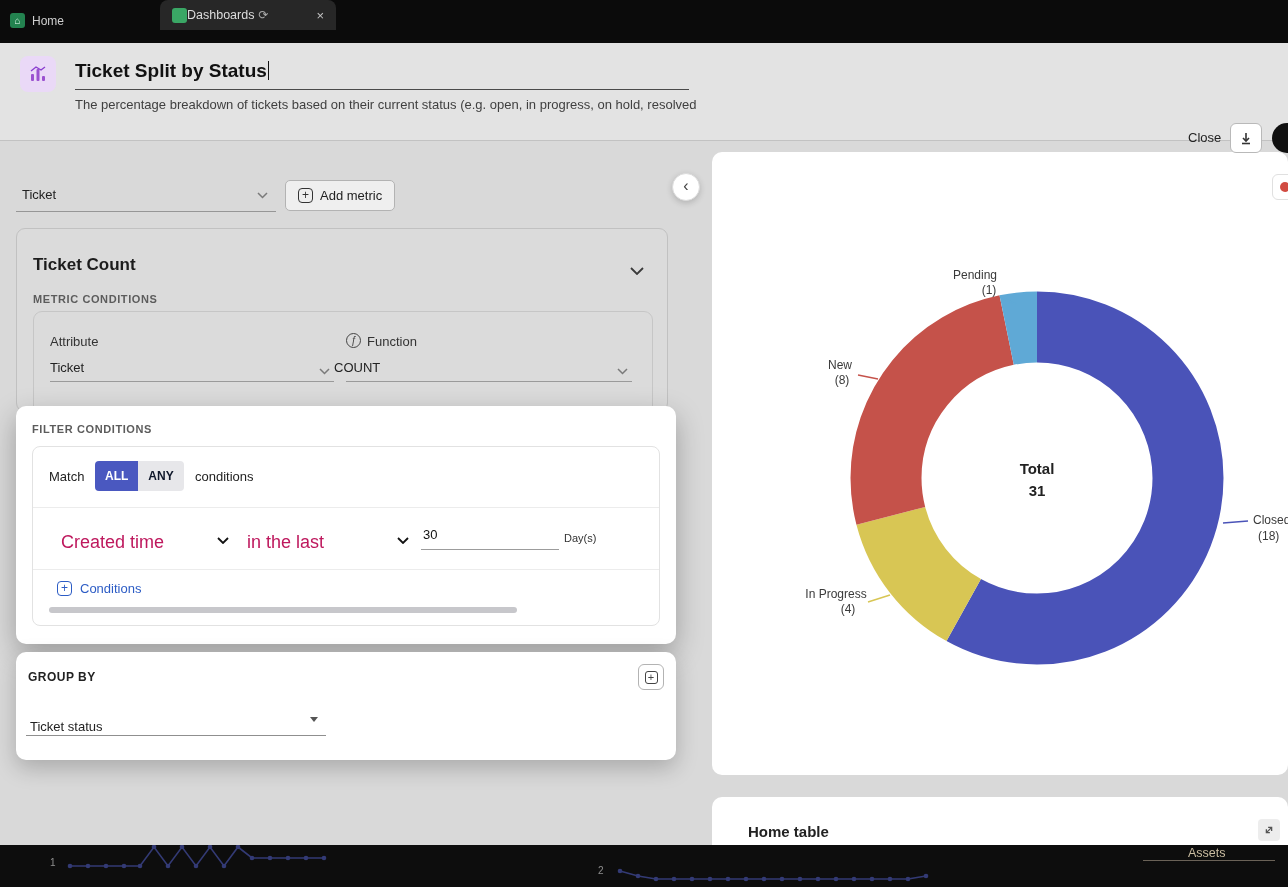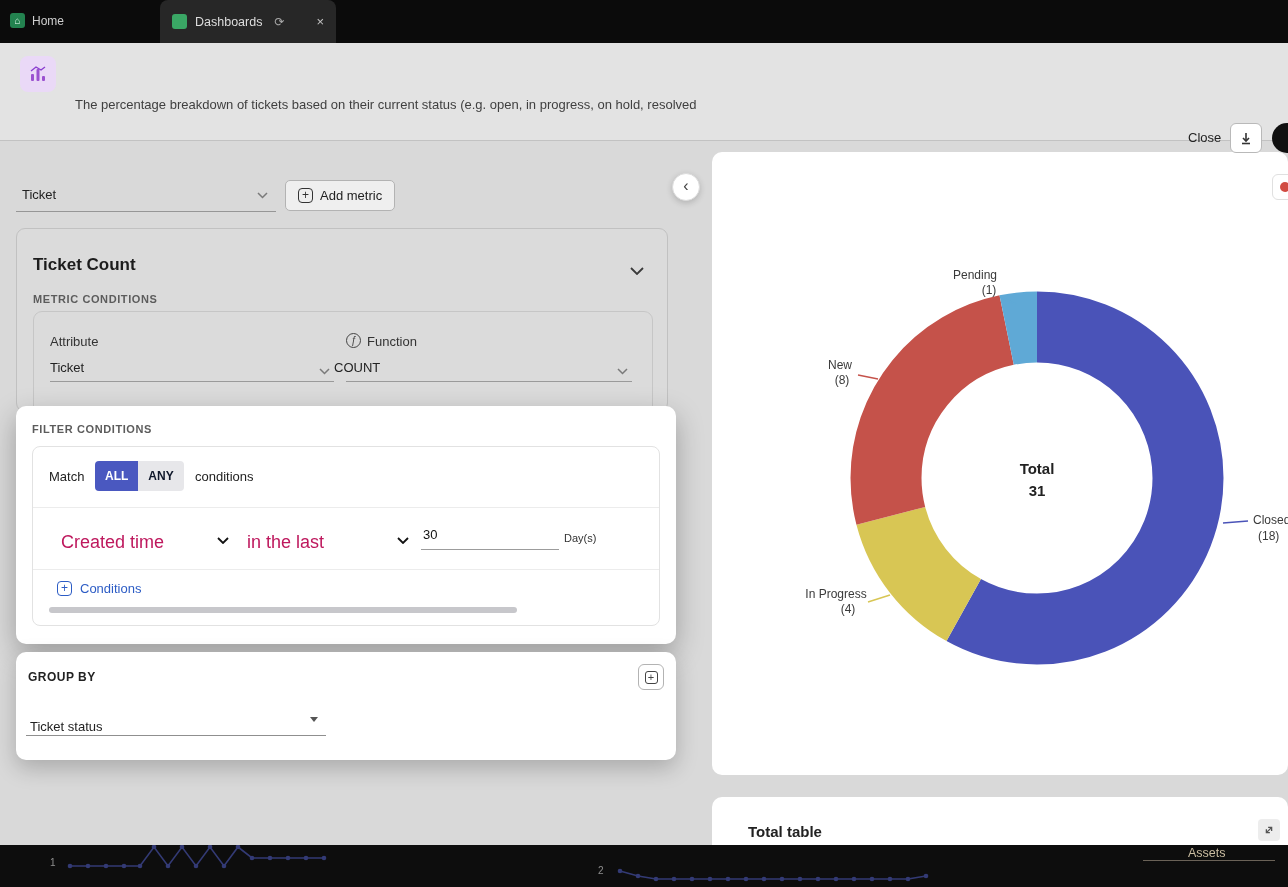--- a/index.html
+++ b/index.html
@@ -6,22 +6,22 @@
   html,body{width:1288px;height:887px;overflow:hidden;background:#000;
     font-family:"Liberation Sans","DejaVu Sans",sans-serif;}
   #screen{position:relative;width:1288px;height:887px;background:#d9d9d9;overflow:hidden}
 
   
   #topbar{position:absolute;top:0;left:0;width:1288px;height:43px;background:#0b0b0b;z-index:9}
   #home-btn{position:absolute;left:10px;top:13px;display:flex;align-items:center;gap:7px;
     color:#cfcfcf;font-size:12px;cursor:pointer}
   .home-ic{width:15px;height:15px;border-radius:3px;background:#23824f;color:#eafff3;
     font-size:10px;line-height:15px;text-align:center;display:inline-block}
-  #tab{position:absolute;left:160px;top:0;width:176px;height:43px;background:#272727;
-    border-radius:8px 8px 0 0;display:flex;align-items:center;gap:8px;padding:0 12px;
+  #tab{position:absolute;left:160px;top:0;width:176px;height:30px;background:#272727;
+    border-radius:8px 8px 0 0;display:flex;align-items:center;gap:0;padding:0 12px;
     color:#dedede;font-size:12.5px;cursor:pointer}
   .tab-ic{width:15px;height:15px;border-radius:3px;background:#3aa765;flex:0 0 auto}
   .refresh{color:#a8a8a8;font-size:12px;margin-left:4px;cursor:pointer}
   .tab-close{margin-left:auto;color:#c4c4c4;font-size:13px;cursor:pointer}
 
   
   #header{position:absolute;top:43px;left:0;width:1288px;height:98px;background:#e3e3e3;
     border-bottom:1px solid #c2c2c2;z-index:4}
   #widget-ic{position:absolute;left:20px;top:13px;width:36px;height:36px;border-radius:8px;
     background:#ead9f7;display:flex;align-items:center;justify-content:center}
@@ -153,20 +153,23 @@
 
   <div id="header">
     <div id="widget-ic">
       <svg width="20" height="20" viewBox="0 0 20 20">
         <rect x="3" y="10" width="3" height="7" rx="1" fill="#9b51d0"></rect>
         <rect x="8.5" y="5" width="3" height="12" rx="1" fill="#9b51d0"></rect>
         <rect x="14" y="12" width="3" height="5" rx="1" fill="#9b51d0"></rect>
         <polyline points="3,7 8,3 13,6 17,3" fill="none" stroke="#8b3fd0" stroke-width="1.4"></polyline>
       </svg>
     </div>
+    <div id="title-wrap">
+      <span class="t">Ticket Split by Status</span><span class="caret"></span>
+    </div>
     <div id="desc">The percentage breakdown of tickets based on their current status (e.g. open, in progress, on hold, resolved</div>
     <div id="close-btn">Close</div>
     <div id="dl-btn">
       <svg width="16" height="16" viewBox="0 0 16 16">
         <line x1="8" y1="3" x2="8" y2="10.5" stroke="#333" stroke-width="1.6"></line>
         <polyline points="5,8 8,11 11,8" fill="none" stroke="#333" stroke-width="1.6"></polyline>
         <line x1="4" y1="13.5" x2="12" y2="13.5" stroke="#333" stroke-width="1.6"></line>
       </svg>
     </div>
     <div id="save-btn"></div>
@@ -274,21 +277,21 @@
         <text x="277" y="142" text-anchor="middle" font-size="12" fill="#3a3a3a">(1)</text>
         <text x="325" y="322" text-anchor="middle" font-size="15" fill="#222" font-weight="bold">Total</text>
         <text x="325" y="344" text-anchor="middle" font-size="15" fill="#222" font-weight="bold">31</text>
       </svg>
   </div>
   <div id="chart-mini">
     <span class="dot"></span>
   </div>
 
   <div id="table-card">
-    <div id="table-title">Total table</div>
+    <div id="table-title">Home table</div>
     <div id="expand-btn">
       <svg width="14" height="14" viewBox="0 0 16 16">
         <line x1="5" y1="11" x2="11" y2="5" stroke="#555" stroke-width="1.5"></line>
         <polyline points="11,9 11,5 7,5" fill="none" stroke="#555" stroke-width="1.5"></polyline>
         <polyline points="5,7 5,11 9,11" fill="none" stroke="#555" stroke-width="1.5"></polyline>
       </svg>
     </div>
   </div>
 
   <div id="dim">

